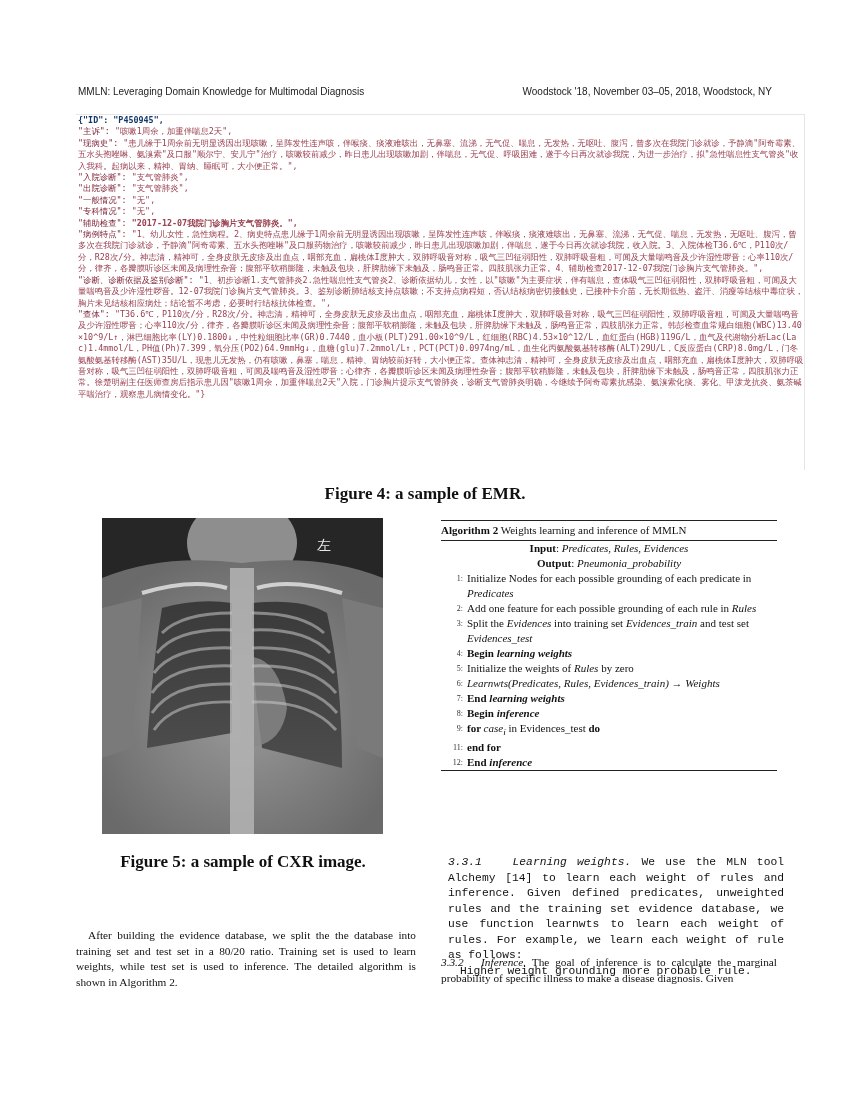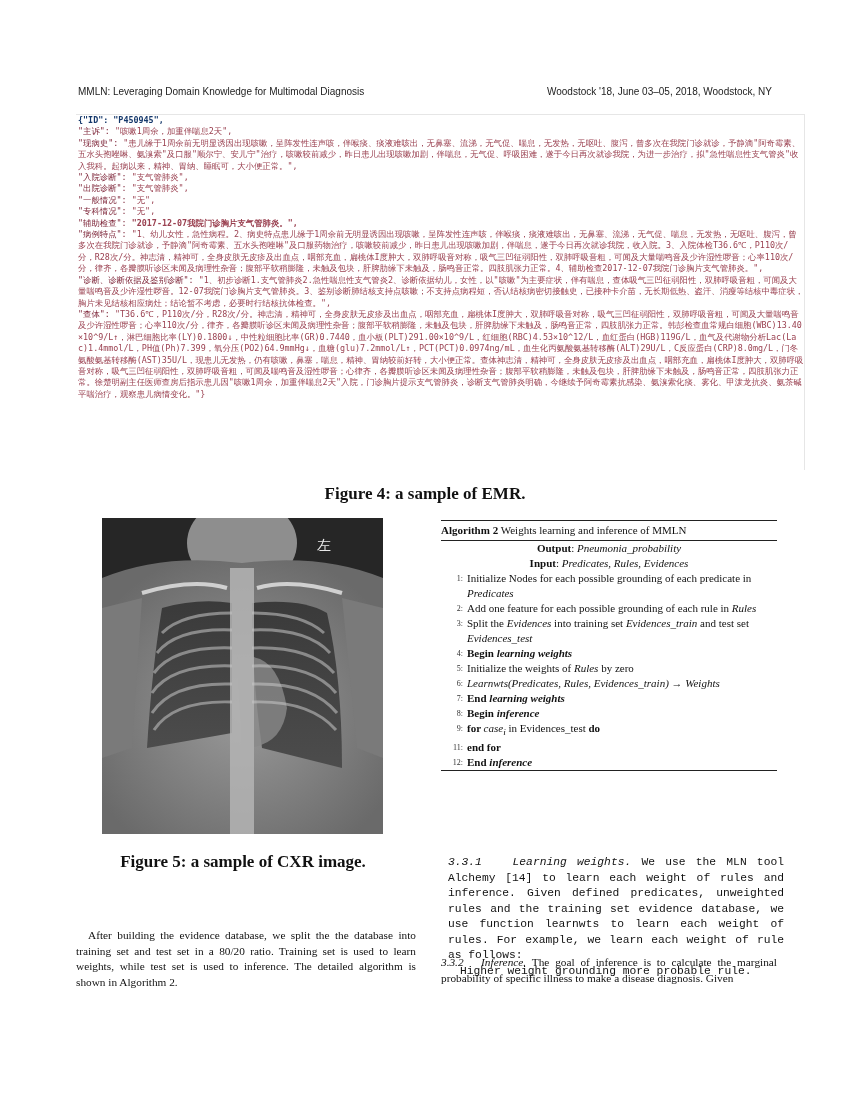--- a/index.html
+++ b/index.html
@@ -29,21 +29,21 @@
   #leftpara { top:928px; left:76px; width:340px; text-indent:12px; }
   #rightpara1 { top:855px; left:448px; width:336px;font-family:Liberation Mono, monospace; }
   #rightpara2 { top:955px; left:441px; width:336px; }
   .indent { text-indent:12px; display:block; }
 </style>
 </head>
 <body>
 
 <div class="header">
   <span>MMLN: Leveraging Domain Knowledge for Multimodal Diagnosis</span>
-  <span>Woodstock '18, June 03–05, 2018, Woodstock, NY</span>
+  <span>Woodstock '18, November 03–05, 2018, Woodstock, NY</span>
 </div>
 
 <div class="emr">
   <div class="ln"><span class="id">{"ID": </span><span class="id">"P450945",</span></div>
   <div class="ln"><span class="key">"主诉": </span><span class="val">"咳嗽1周余，加重伴喘息2天",</span></div>
   <div class="ln"><span class="key">"现病史": </span><span class="val">"患儿缘于1周余前无明显诱因出现咳嗽，呈阵发性连声咳，伴喉痰、痰液难咳出，无鼻塞、流涕，无气促、喘息，无发热，无呕吐、腹泻，曾多次在我院门诊就诊，予静滴"阿奇霉素、五水头孢唑啉、氨溴索"及口服"顺尔宁、安儿宁"治疗，咳嗽较前减少，昨日患儿出现咳嗽加剧，伴喘息，无气促、呼吸困难，遂于今日再次就诊我院，为进一步治疗，拟"急性喘息性支气管炎"收入我科。起病以来，精神、胃纳、睡眠可，大小便正常。",</span></div>
   <div class="ln"><span class="key">"入院诊断": </span><span class="val">"支气管肺炎",</span></div>
   <div class="ln"><span class="key">"出院诊断": </span><span class="val">"支气管肺炎",</span></div>
   <div class="ln"><span class="key">"一般情况": </span><span class="val">"无",</span></div>
   <div class="ln"><span class="key">"专科情况": </span><span class="val">"无",</span></div>
@@ -95,22 +95,22 @@
     <text x="215" y="32" fill="#e8e8e8" font-size="14" font-family="DejaVu Sans, sans-serif">左</text>
   </svg>
 </div>
 
 <div class="caption" id="fig5">Figure 5: a sample of CXR image.</div>
 
 <div class="para" id="leftpara">After building the evidence database, we split the the database into training set and test set in a 80/20 ratio. Training set is used to learn weights, while test set is used to inference. The detailed algorithm is shown in Algorithm 2.</div>
 
 <div class="algo">
   <div class="title"><b>Algorithm 2</b><span> Weights learning and inference of MMLN</span></div>
+  <div class="center"><b>Input</b>: <i>Predicates, Rules, Evidences</i></div>
   <div class="center"><b>Output</b>: <i>Pneumonia_probability</i></div>
-  <div class="center"><b>Input</b>: <i>Predicates, Rules, Evidences</i></div>
 
   <div class="step">
       <span class="num">1:</span>
       <span class="txt"><span>Initialize Nodes for each possible grounding of each predicate in </span><i>Predicates</i></span>
     </div>
   <div class="step">
       <span class="num">2:</span>
       <span class="txt"><span>Add one feature for each possible grounding of each rule in </span><i>Rules</i></span>
     </div>
   <div class="step">

